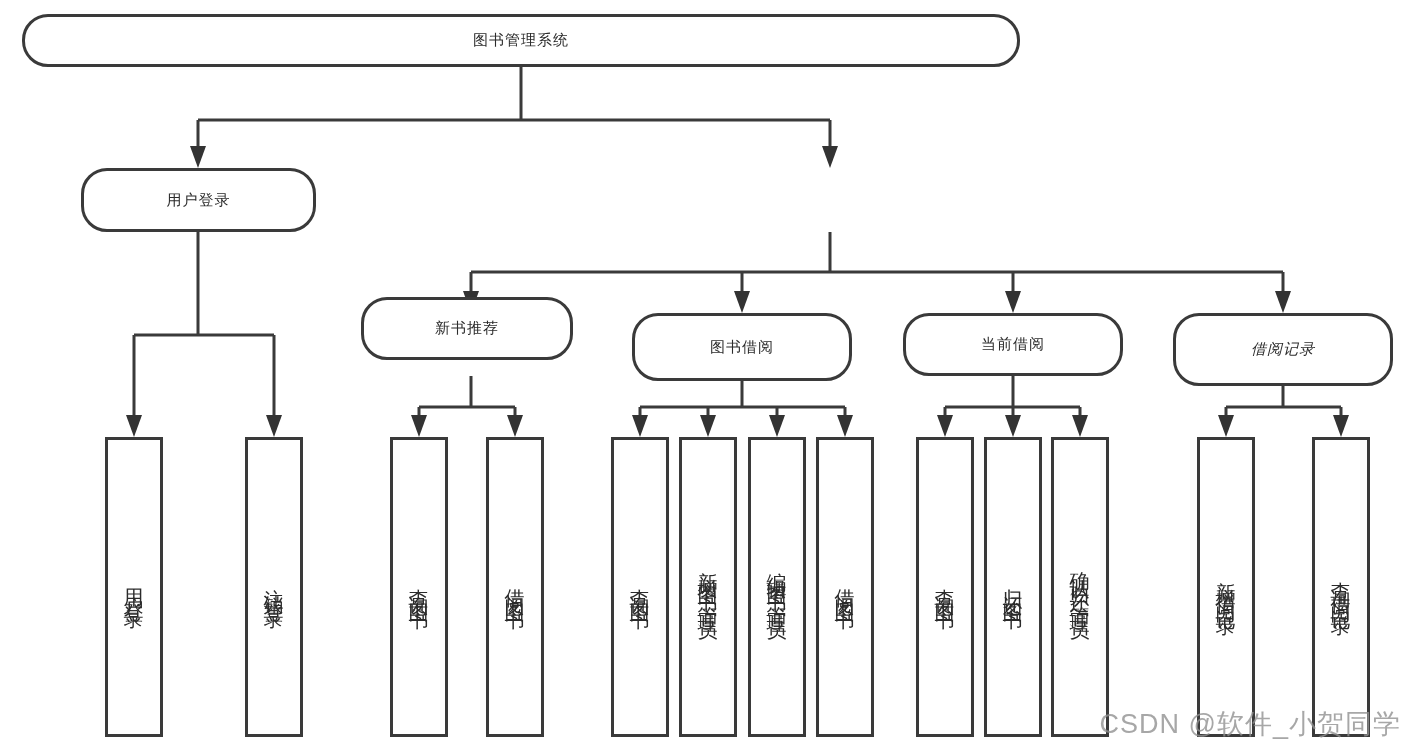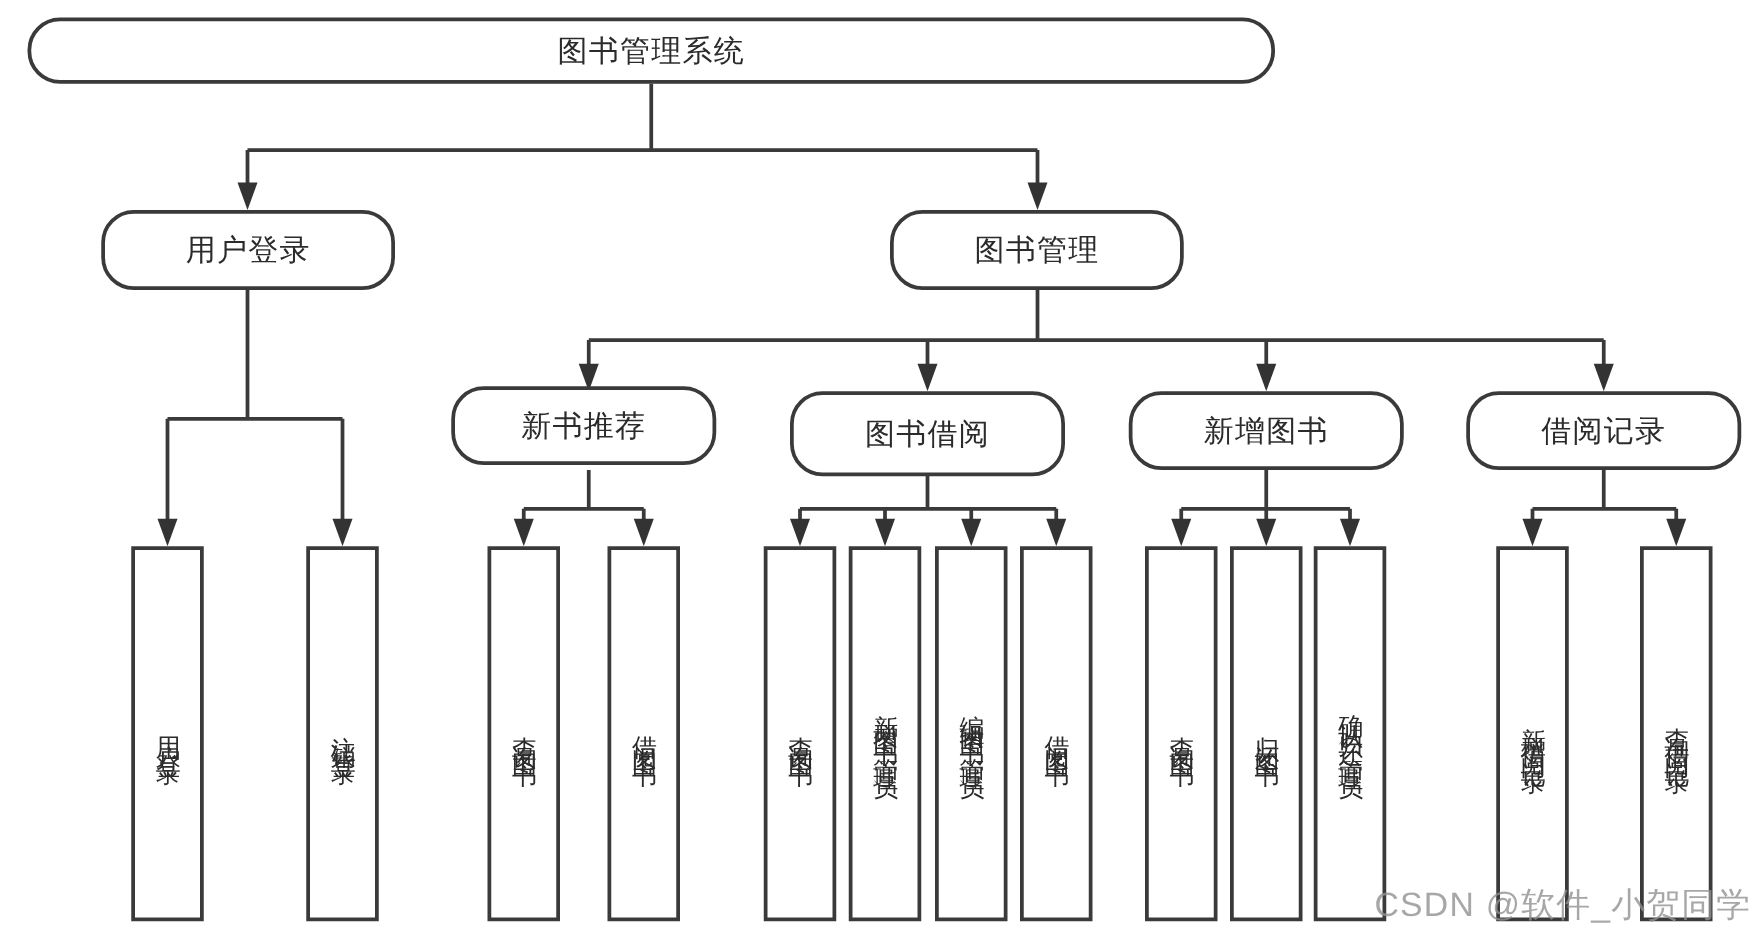--- a/index.html
+++ b/index.html
@@ -24,21 +24,21 @@
     position: absolute;
     box-sizing: border-box;
     border: 3px solid #3a3a3a;
     background: #ffffff;
     display: flex;
     align-items: center;
     justify-content: center;
     color: #2b2b2b;
   }
   .hbox {
-    font-size: 24px;
+    font-size: 15px;
     letter-spacing: 1px;
     white-space: nowrap;
     border-radius: 26px;
   }
   .leaf .vtext {
     writing-mode: vertical-rl;
     text-orientation: mixed;
     font-size: 20px;
     letter-spacing: 7px;
     line-height: 1;
@@ -89,26 +89,25 @@
       <polygon points="1005,415 1021,415 1013,437"></polygon>
       <polygon points="1072,415 1088,415 1080,437"></polygon>
       <polygon points="1218,415 1234,415 1226,437"></polygon>
       <polygon points="1333,415 1349,415 1341,437"></polygon>
     </g>
   </svg>
 
   <div class="node hbox" style="left:22px; top:14px; width:998px; height:53px;">图书管理系统</div>
 
   <div class="node hbox" style="left:81px; top:168px; width:235px; height:64px;">用户登录</div>
-  <div class="node hbox" style="left:712px; top:168px; width:235px; height:64px;">图书管理</div>
 
-  <div class="node hbox" style="left:361px; top:309px; width:212px; height:63px;">新书推荐</div>
+  <div class="node hbox" style="left:361px; top:297px; width:212px; height:63px;">新书推荐</div>
   <div class="node hbox" style="left:632px; top:313px; width:220px; height:68px;">图书借阅</div>
-  <div class="node hbox" style="left:903px; top:313px; width:220px; height:63px;">新增图书</div>
-  <div class="node hbox" style="left:1173px; top:313px; width:220px; height:63px;">借阅记录</div>
+  <div class="node hbox" style="left:903px; top:313px; width:220px; height:63px;">当前借阅</div>
+  <div class="node hbox" style="left:1173px; top:313px; width:220px; height:73px;font-style:italic;">借阅记录</div>
 
   <div class="node leaf" style="left:105px; top:437px; width:58px; height:300px;">
     <span class="vtext">用户登录</span>
   </div>
   <div class="node leaf" style="left:245px; top:437px; width:58px; height:300px;">
     <span class="vtext">注销登录</span>
   </div>
 
   <div class="node leaf" style="left:390px; top:437px; width:58px; height:300px;">
     <span class="vtext">查询图书</span>

